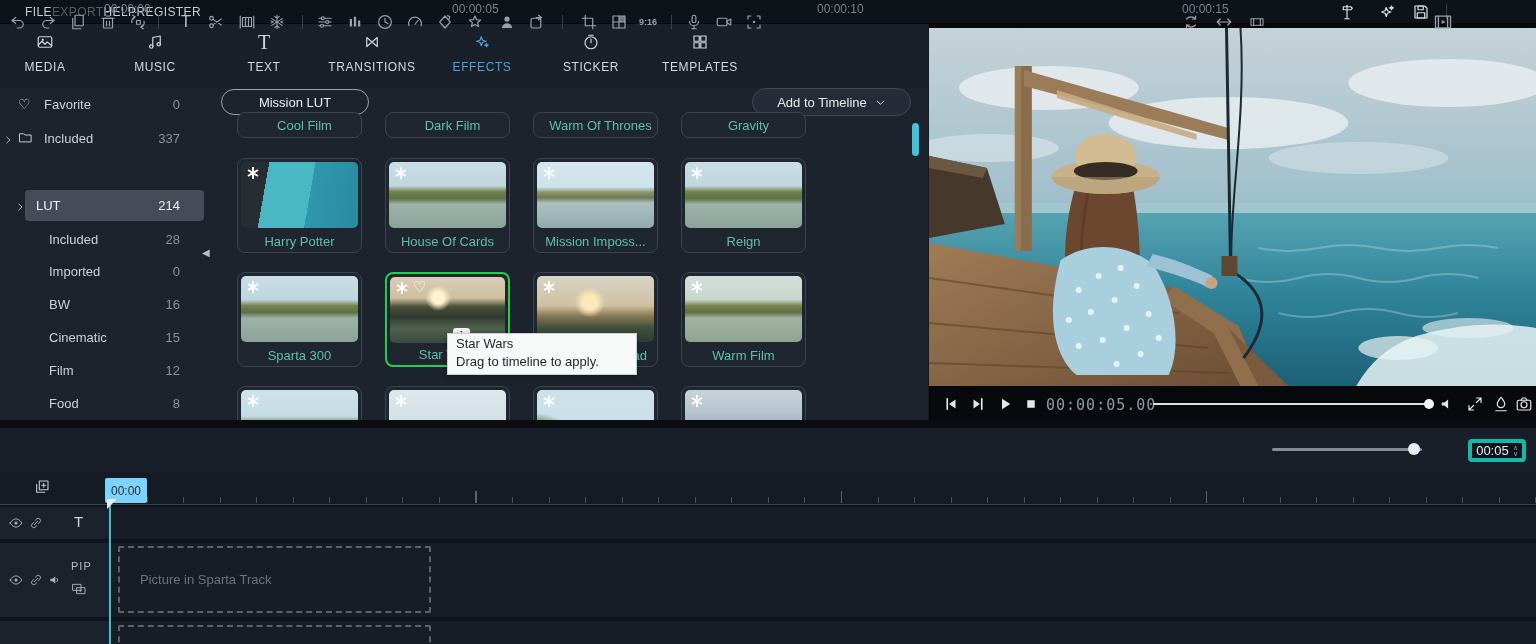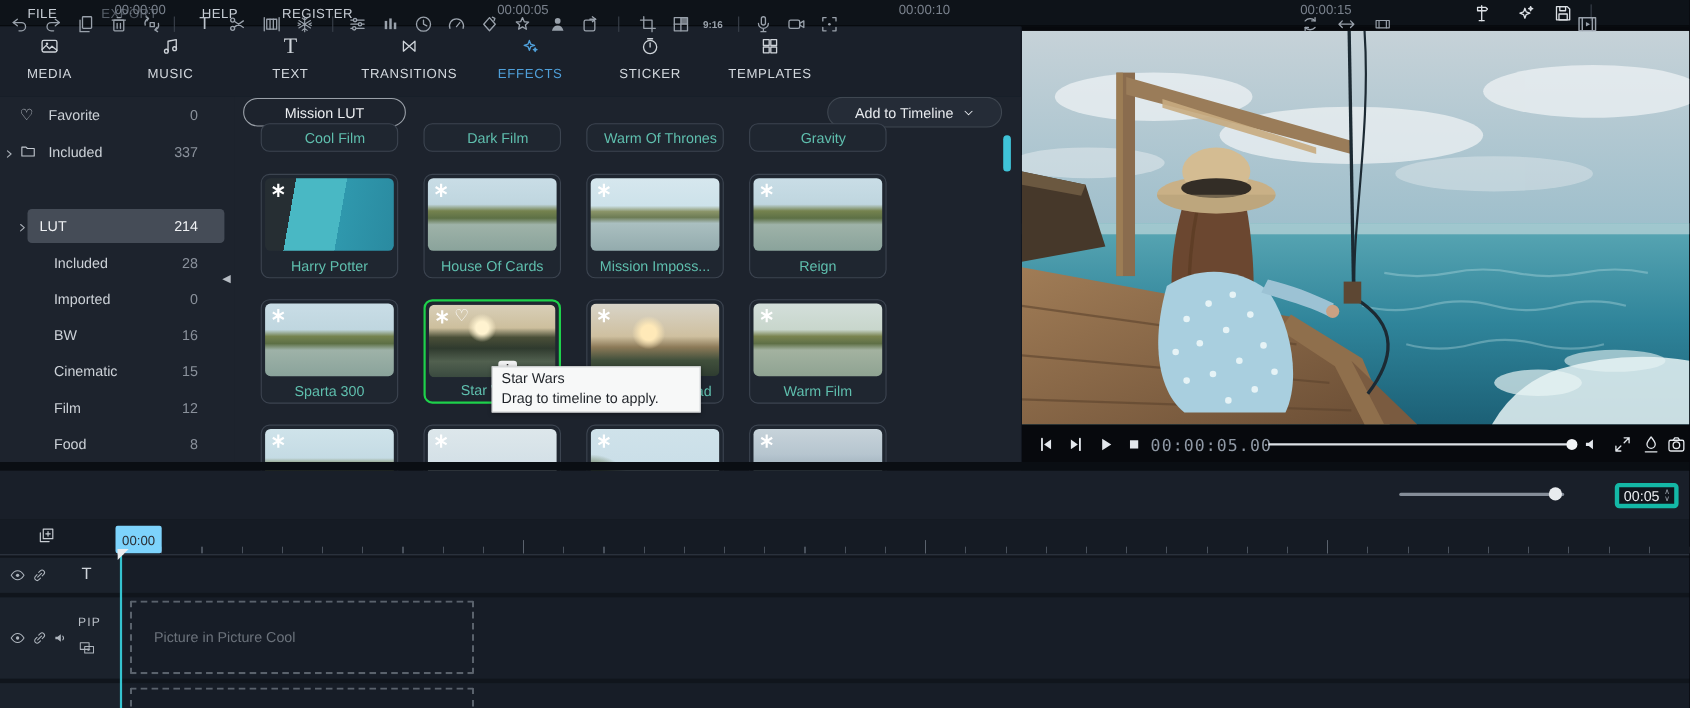--- a/index.html
+++ b/index.html
@@ -3,21 +3,21 @@
 <meta charset="utf-8">
 <style>
   html,body{margin:0;padding:0;background:#000;}
   #app{position:relative;width:1536px;height:644px;background:#141922;overflow:hidden;
        font-family:"Liberation Sans",sans-serif;color:#c9ced6;-webkit-font-smoothing:antialiased;}
   .i{width:18px;height:18px;stroke:currentColor;fill:none;stroke-width:1.6;stroke-linecap:round;stroke-linejoin:round;}
   .i .f{fill:currentColor;stroke:none;}
 
   
   .menubar{position:absolute;left:0;top:0;width:1536px;height:24px;background:#0e1319;border-bottom:1px solid #05080b;
-           display:flex;align-items:center;gap:40px;padding-left:25px;font-size:12px;box-sizing:border-box;}
+           display:flex;align-items:center;padding-left:25px;font-size:12px;box-sizing:border-box;}
   .mi{color:#c6ccd4;letter-spacing:.4px;cursor:default;}
   .mi.dim{color:#565e68;}
   .mb-ico{position:absolute;top:3px;width:18px;height:18px;color:#dde1e6;display:flex;align-items:center;justify-content:center;}
   .mb-div{position:absolute;left:1446px;top:4px;width:1px;height:15px;background:#39414c;}
   .mb-ar{position:absolute;left:1468px;top:4px;font-family:"DejaVu Sans Mono",monospace;font-size:10px;color:#8b5cf6;letter-spacing:1px;margin-top:38px;}
 
   
   .tabbar{position:absolute;left:0;top:24px;width:928px;height:64px;background:#1a202a;}
   .tab{position:absolute;top:6px;height:54px;display:flex;flex-direction:column;align-items:center;justify-content:flex-start;cursor:default;}
   .tab .tico{height:24px;display:flex;align-items:center;color:#cfd4da;}
@@ -766,21 +766,21 @@
     <span class="hic" style="left:71px;top:38px">
         <svg class="i" style="width:18px;height:18px;stroke-width:1.4" viewBox="0 0 24 24">
           <rect x="3" y="5" width="12" height="9"></rect>
           <rect x="9" y="10" width="12" height="9"></rect>
           <path class="f" d="M13 12.5l4 2-4 2z"></path>
         </svg>
       </span>
   </div>
   <div class="tlane" style="top:543px;height:74px">
     <div class="dash" style="left:8px;top:3px;width:313px;height:67px">
-      <span>Picture in Picture Cool</span>
+      <span>Picture in Sparta Track</span>
     </div>
   </div>
 
   <div class="thdr" style="top:621px;height:23px"></div>
   <div class="tlane" style="top:621px;height:23px">
     <div class="dash" style="left:8px;top:4px;width:313px;height:40px"></div>
   </div>
 
 </div>
 

